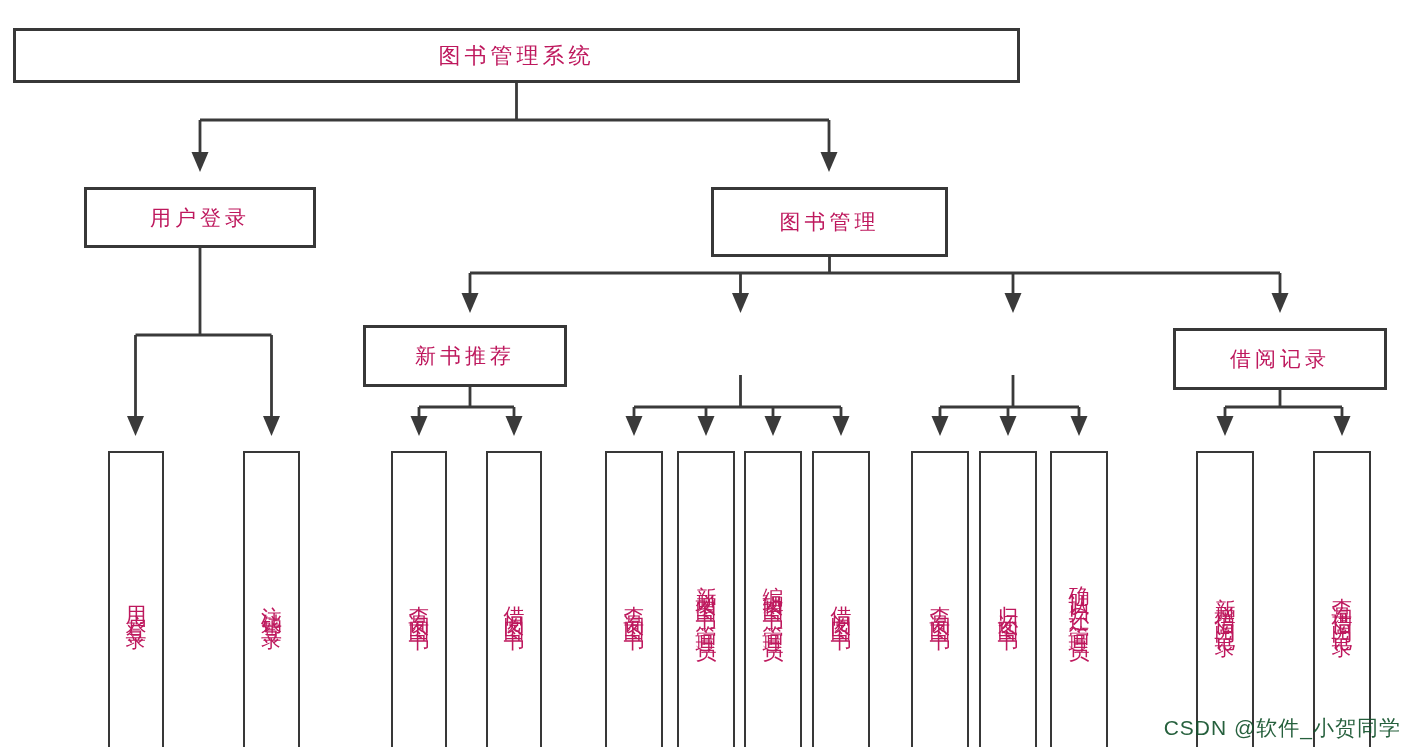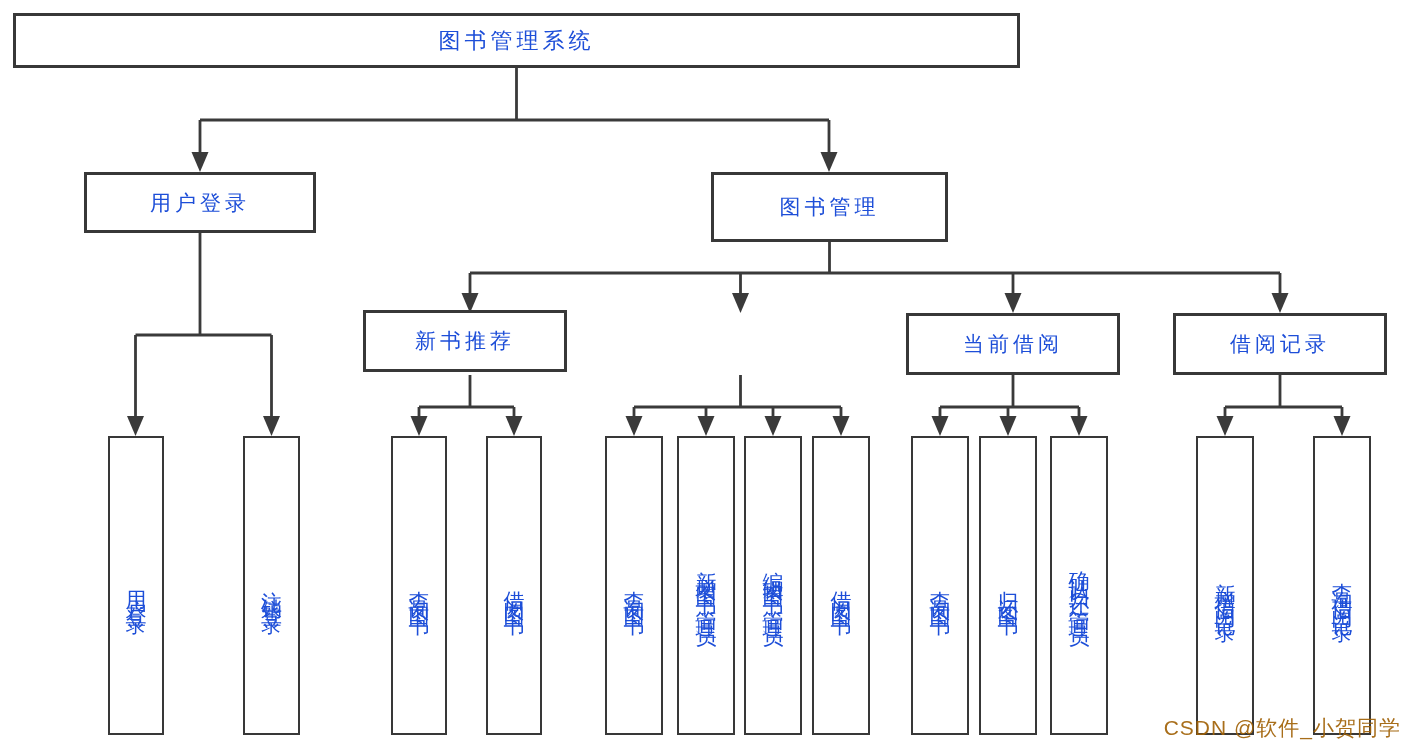--- a/index.html
+++ b/index.html
@@ -14,25 +14,26 @@
   .wires {
     position: absolute;
     left: 0; top: 0;
     z-index: 1;
   }
   .node {
     position: absolute;
     box-sizing: border-box;
     background: #ffffff;
     border: 3px solid #383838;
-    color: #1d4ed8;
+    color: #be185d;
     display: flex;
     align-items: center;
     justify-content: center;
     z-index: 2;
+    margin-top: 15px;
   }
   .node.hlabel span {
     font-size: 21px;
     letter-spacing: 4px;
     white-space: nowrap;
   }
   .node.root span { font-size: 22px; }
   .node.leaf {
     border-width: 2.5px;
   }
@@ -42,21 +43,21 @@
     letter-spacing: 8px;
     margin-bottom: -8px;
     white-space: nowrap;
   }
   .watermark {
     position: absolute;
     right: 4px;
     top: 714px;
     z-index: 10;
     font-size: 21px;
-    color: #a16207;
+    color: #14532d;
     opacity: 0.92;
     letter-spacing: 1px;
     white-space: nowrap;
   }
 </style>
 </head>
 <body>
 
 <div class="stage">
 
@@ -100,23 +101,20 @@
   <div class="node hlabel" style="left:84px;top:172px;width:232px;height:61px">
     <span>用户登录</span>
   </div>
   <div class="node hlabel" style="left:711px;top:172px;width:237px;height:70px">
     <span>图书管理</span>
   </div>
 
   <div class="node hlabel" style="left:363px;top:310px;width:204px;height:62px">
     <span>新书推荐</span>
   </div>
-  <div class="node hlabel" style="left:906px;top:313px;width:214px;height:62px">
-    <span>当前借阅</span>
-  </div>
   <div class="node hlabel" style="left:1173px;top:313px;width:214px;height:62px">
     <span>借阅记录</span>
   </div>
 
   <div class="node leaf" style="left:108px;top:436px;width:56px;height:299px">
     <span>用户登录</span>
   </div>
   <div class="node leaf" style="left:243px;top:436px;width:57px;height:299px">
     <span>注销登录</span>
   </div>

